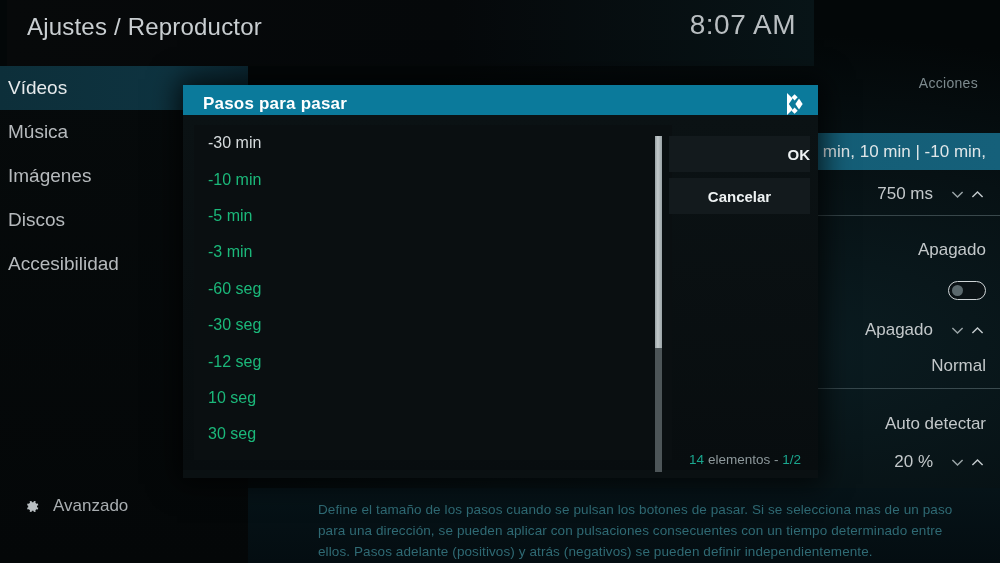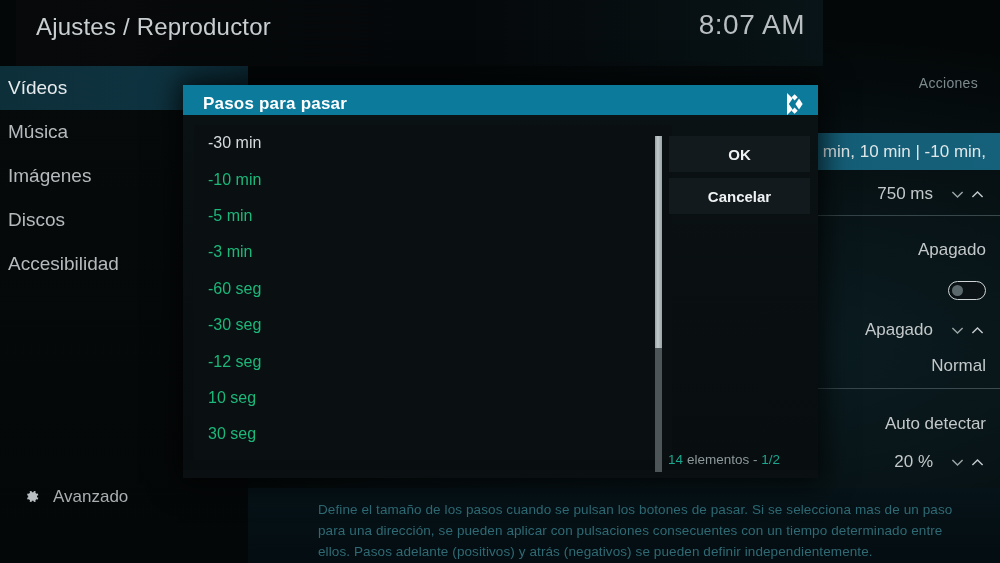--- a/index.html
+++ b/index.html
@@ -14,21 +14,21 @@
     position:absolute; inset:0;
     width:1000px; height:563px;
     background:
       radial-gradient(ellipse 900px 420px at 78% 62%, #0b1d22 0%, #071114 45%, #030708 75%),
       linear-gradient(160deg,#050a0c 0%,#020405 100%);
     overflow:hidden;
   }
 
   
   #topbar {
-    position:absolute; left:16px; top:0; width:807px; height:66px;
+    position:absolute; left:7px; top:0; width:807px; height:66px;
     background:linear-gradient(90deg,#07090a 0%,#05080a 55%,#081417 100%);
   }
   #page-title {
     position:absolute; left:20px; top:13px;
     font-size:24px; font-weight:400; color:#c9ced1; letter-spacing:.2px;
     white-space:nowrap;
   }
   #clock {
     position:absolute; right:18px; top:9px;
     font-size:28px; font-weight:300; color:#b9bec1; letter-spacing:.5px;
@@ -43,21 +43,21 @@
     height:44px; display:flex; align-items:center;
     padding-left:8px; font-size:19px; color:#b6babd; font-weight:400;
     white-space:nowrap;
   }
   .side-item.sel {
     background:linear-gradient(90deg,#0d2f3a 0%,#0e3340 70%,#0b2732 100%);
     color:#e6eaec;
   }
   #advanced {
     position:absolute; left:0; bottom:38px; width:248px; height:38px;
-    display:flex; padding-left:22px; gap:12px;
+    display:flex; align-items:center; padding-left:22px; gap:12px;
   }
   #advanced .lbl { font-size:17px; color:#a9aeb1; }
   .gear { width:19px; height:19px; flex:0 0 19px; }
 
   
   #settings-panel {
     position:absolute; left:248px; top:66px; width:752px; height:497px;
   }
   #section-head {
     position:absolute; right:22px; top:9px;
@@ -144,24 +144,24 @@
   #list-scrollbar .thumb {
     position:absolute; left:0; top:0; width:7px; height:212px;
     background:linear-gradient(90deg,#9aa3a6 0%,#c2c9cb 40%,#9aa3a6 100%);
   }
   .dlg-btn {
     position:absolute; left:669px; width:141px; height:36px;
     background:#131a1d;
     display:flex; align-items:center; justify-content:center;
     font-size:15px; font-weight:700; color:#eef2f3;
   }
-  #btn-ok { top:136px; }
+  #btn-ok { top:136px;justify-content:flex-end; }
   #btn-cancel { top:178px; }
   #count-label {
-    position:absolute; left:635px; top:452px; width:145px;
+    position:absolute; left:656px; top:452px; width:145px;
     font-size:13.5px; color:#8d989b; text-align:right; white-space:nowrap;
   }
   #count-label .num { color:#1aa68e; }
   #count-label .pg { color:#1aa68e; }
 </style>
 </head>
 <body>
 
 <div id="screen">
 

